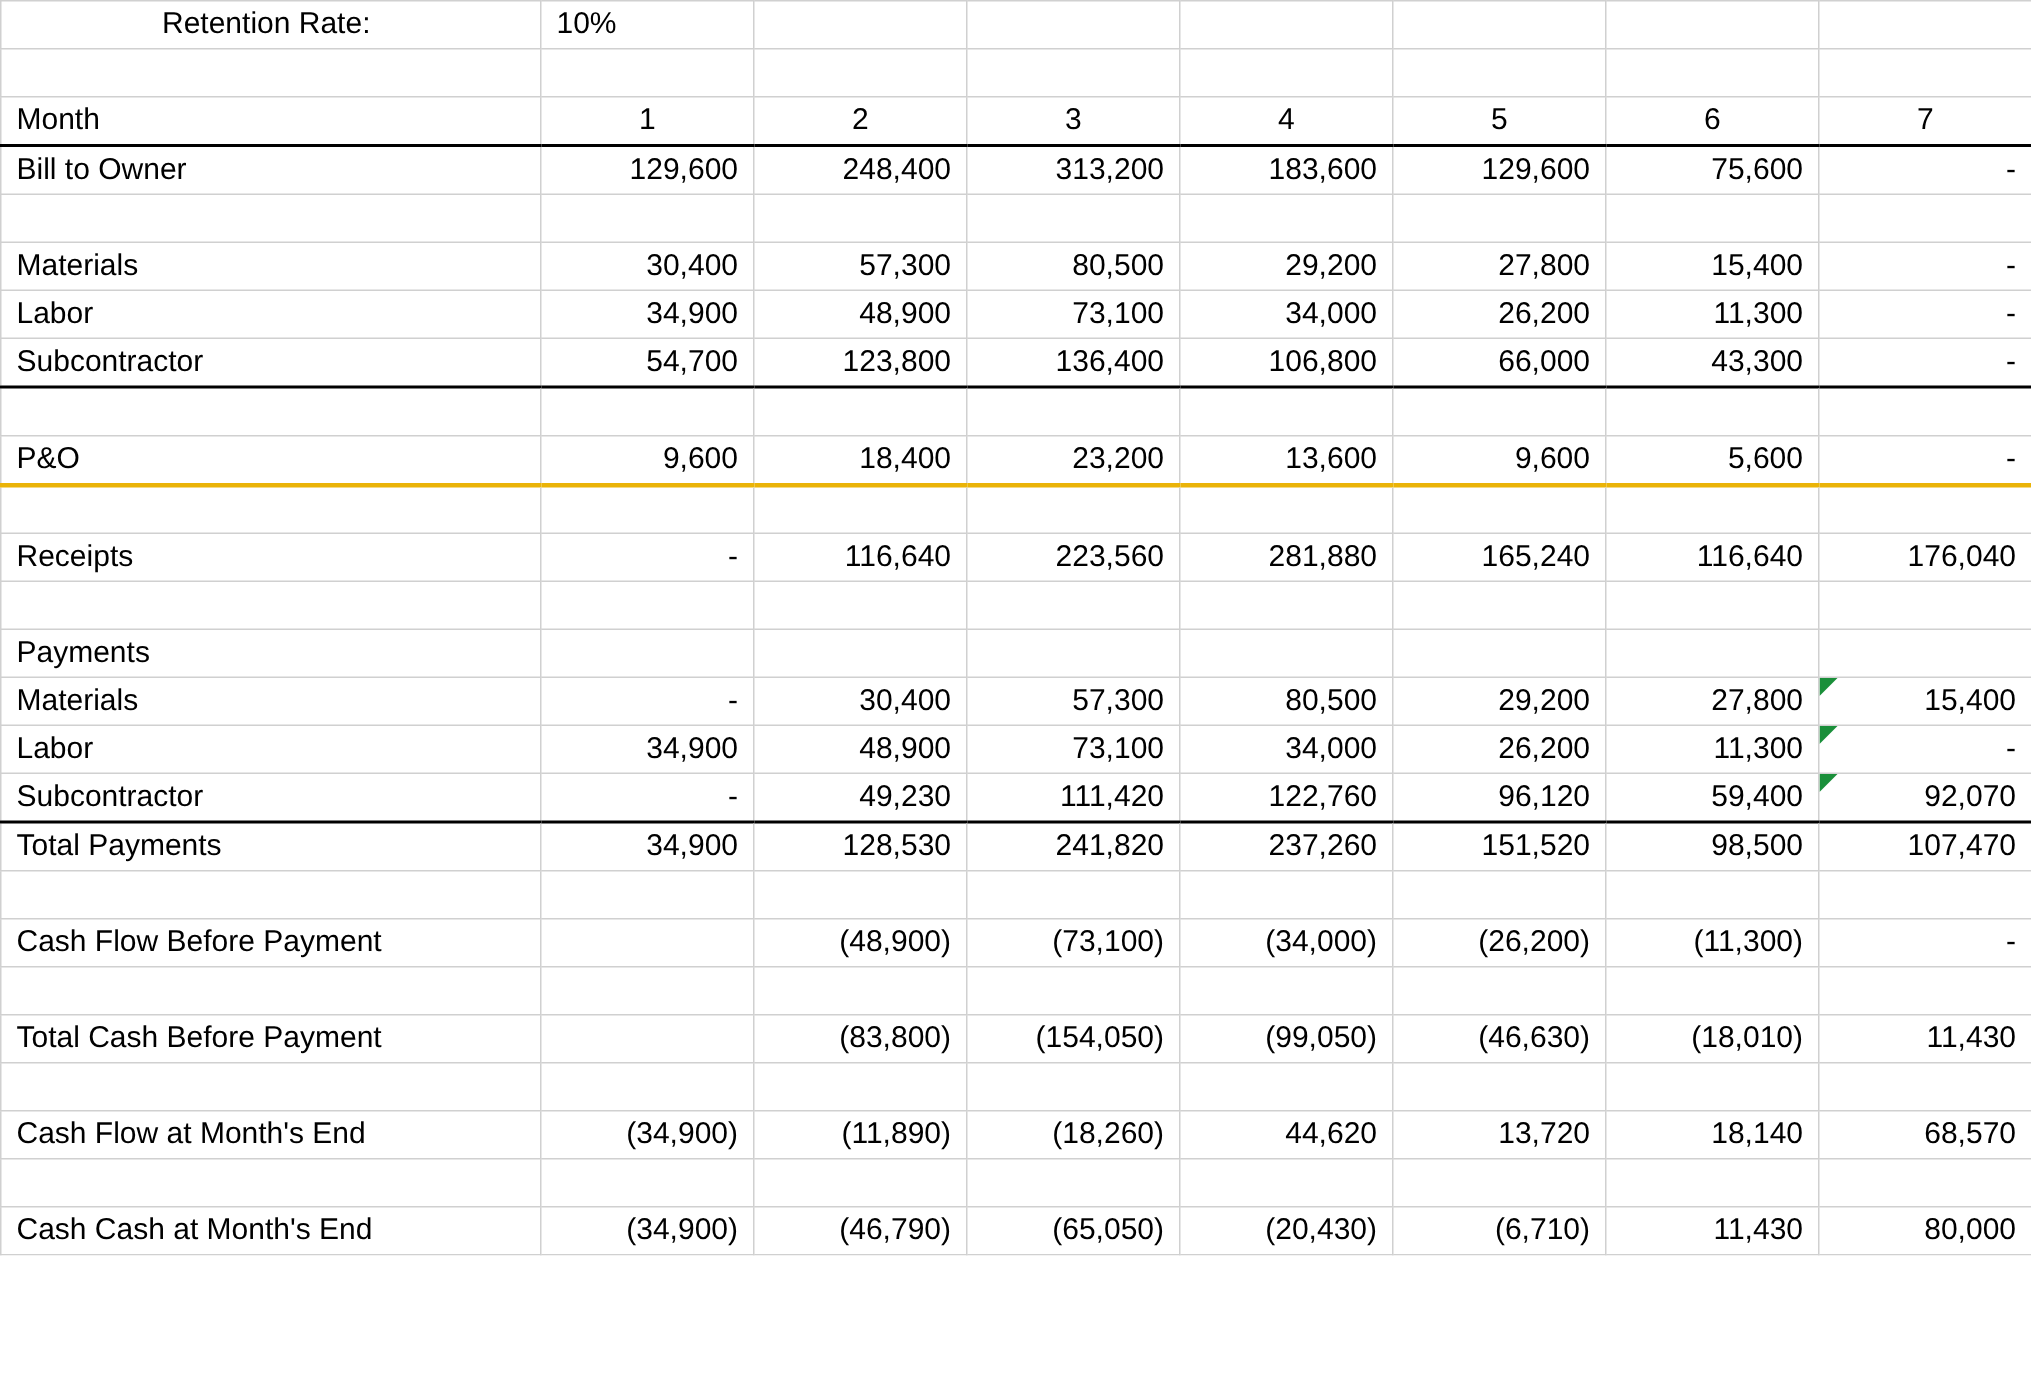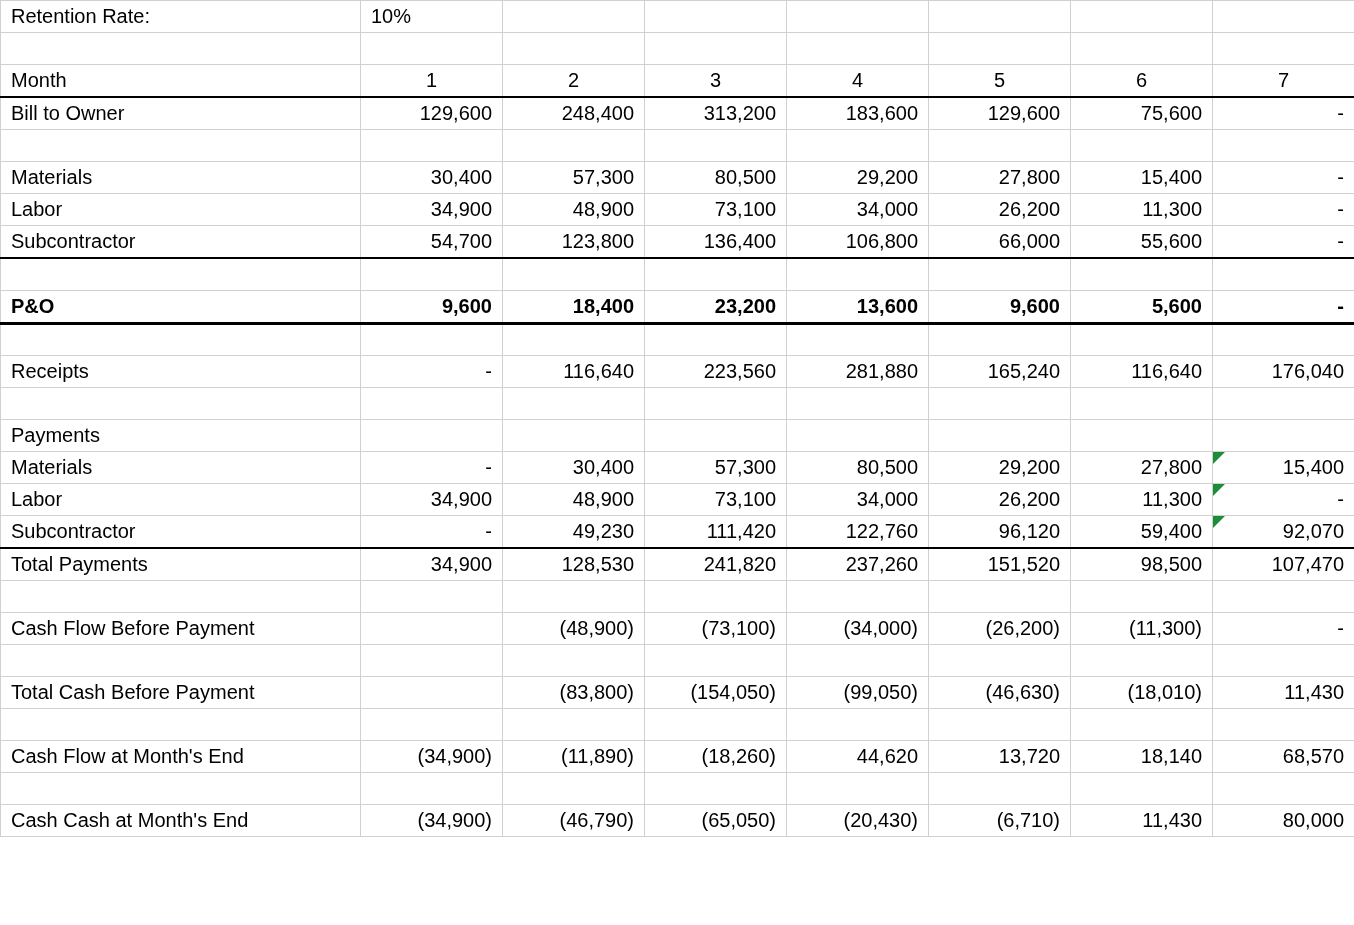--- a/index.html
+++ b/index.html
@@ -22,29 +22,29 @@
     border: 1px solid #d0d0d0;
     padding: 4px 10px 4px 10px;
     height: 32px;
     white-space: nowrap;
     overflow: hidden;
     position: relative;
   }
   td.label { text-align: left; margin-top: 24px; }
   td.num   { text-align: right; }
   td.center{ text-align: center; }
-  td.rtn   { text-align: left; padding-right: 16px; }
+  td.rtn   { text-align: center; padding-right: 16px; }
   td.v10   { text-align: left; }
 
   tr.blank td {  }
 
   
   tr.under-month td { border-bottom: 2px solid #000; }
   tr.under-sub   td { border-bottom: 2px solid #000; }
-  tr.under-pao   td { border-bottom: 3px solid #000000; font-weight: bold; }
+  tr.under-pao   td { border-bottom: 3px solid #eab308; }
 
   
   .flag::before {
     content: "";
     position: absolute;
     top: 0; left: 0;
     width: 0; height: 0;
     border-top: 12px solid #1a8f3a;
     border-right: 12px solid transparent;
   }
@@ -134,21 +134,21 @@
         <td class="num">11,300</td>
         <td class="num">-</td>
       </tr>
       <tr class="under-sub">
         <td class="label">Subcontractor</td>
         <td class="num">54,700</td>
         <td class="num">123,800</td>
         <td class="num">136,400</td>
         <td class="num">106,800</td>
         <td class="num">66,000</td>
-        <td class="num">55,600</td>
+        <td class="num">43,300</td>
         <td class="num">-</td>
       </tr>
       <tr class="blank">
         <td></td>
         <td></td>
         <td></td>
         <td></td>
         <td></td>
         <td></td>
         <td></td>

